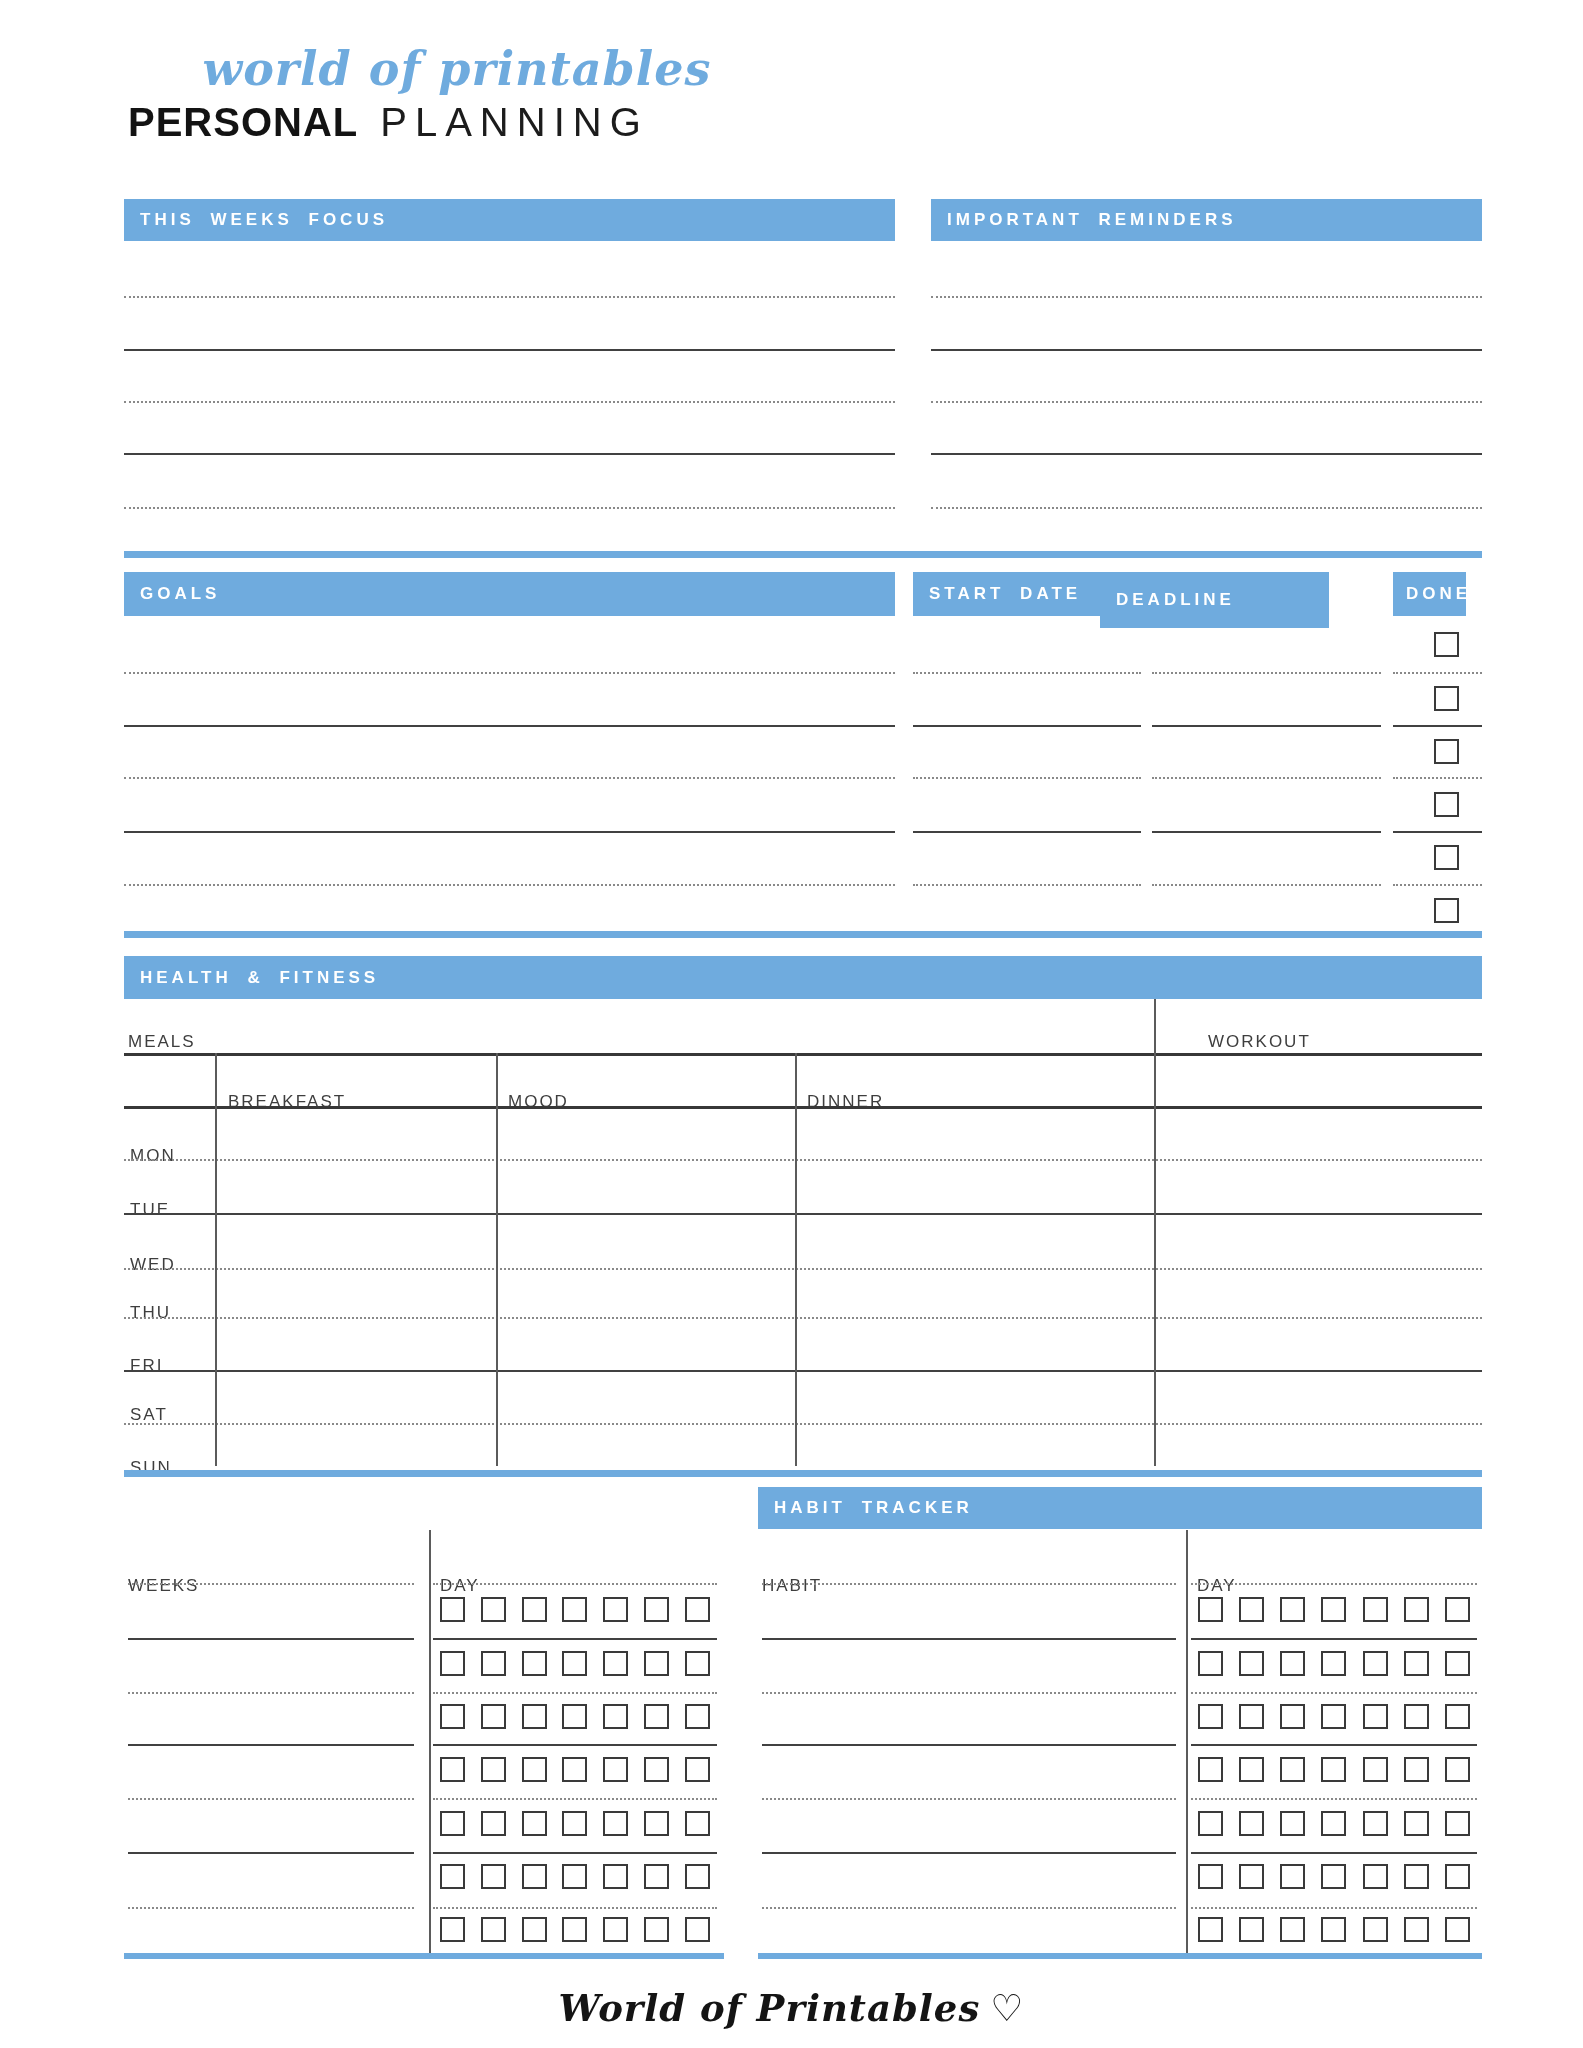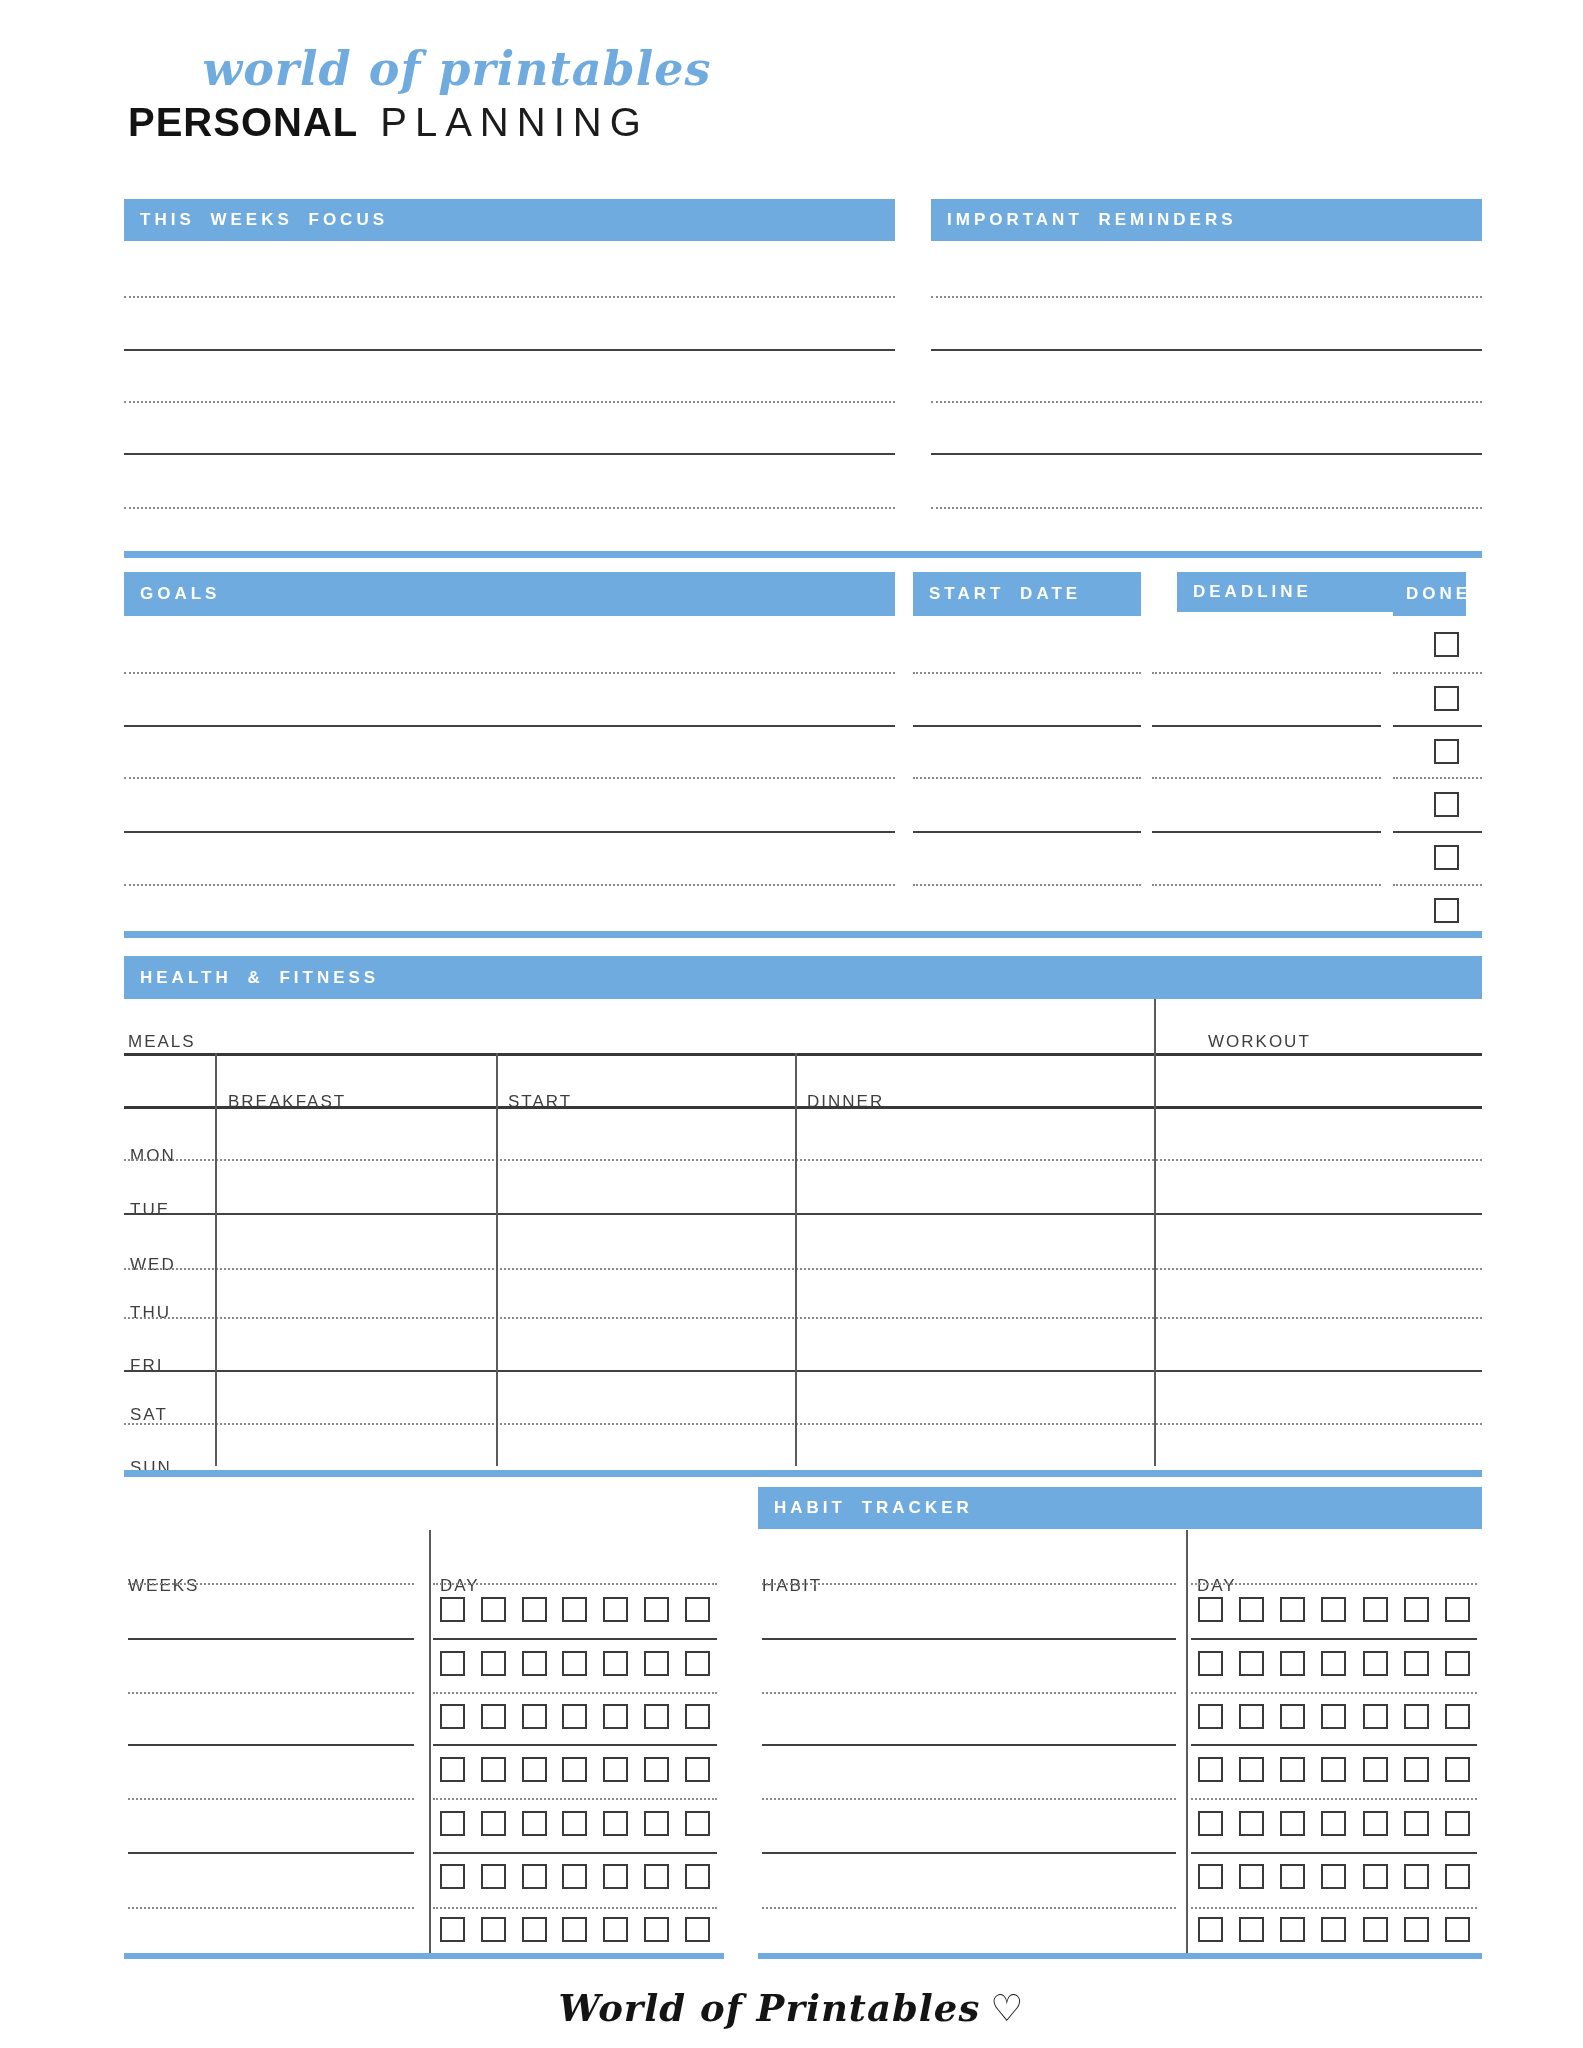--- a/index.html
+++ b/index.html
@@ -66,29 +66,29 @@
 
   <div class="brand-script">world of printables</div>
   <div class="page-title"><span class="t-bold">PERSONAL</span><span class="t-light">PLANNING</span></div>
 
   <div class="bar" style="left:124px;top:199px;width:771px">THIS WEEKS FOCUS</div>
   <div class="bar" style="left:931px;top:199px;width:551px">IMPORTANT REMINDERS</div>
 
   <div class="divider" style="left:124px;top:551px;width:1358px"></div>
   <div class="bar" style="left:124px;top:572px;width:771px;height:44px">GOALS</div>
   <div class="bar" style="left:913px;top:572px;width:228px;height:44px">START DATE</div>
-  <div class="bar" style="left:1177px;top:572px;width:229px;height:40px">DEADLINE</div>
+  <div class="bar" style="left:1100px;top:572px;width:229px;height:56px">DEADLINE</div>
   <div class="bar" style="left:1393px;top:572px;width:73px;height:44px;padding-left:13px">DONE</div>
 
   <div class="divider" style="left:124px;top:931px;width:1358px"></div>
   <div class="bar" style="left:124px;top:956px;width:1358px;height:43px">HEALTH &amp; FITNESS</div>
   <div class="lbl" style="left:128px;top:1008px">MEALS</div>
   <div class="lbl" style="left:1208px;top:1008px">WORKOUT</div>
   <div class="lbl" style="left:228px;top:1068px">BREAKFAST</div>
-  <div class="lbl" style="left:508px;top:1068px">START</div>
+  <div class="lbl" style="left:508px;top:1068px">MOOD</div>
   <div class="lbl" style="left:807px;top:1068px">DINNER</div>
   <div class="lbl" style="left:130px;top:1122px">MON</div>
   <div class="lbl" style="left:130px;top:1176px">TUE</div>
   <div class="lbl" style="left:130px;top:1231px">WED</div>
   <div class="lbl" style="left:130px;top:1279px">THU</div>
   <div class="lbl" style="left:130px;top:1332px">FRI</div>
   <div class="lbl" style="left:130px;top:1381px">SAT</div>
   <div class="lbl" style="left:130px;top:1434px">SUN</div>
 
   <div class="divider" style="left:124px;top:1470px;width:1358px"></div>

